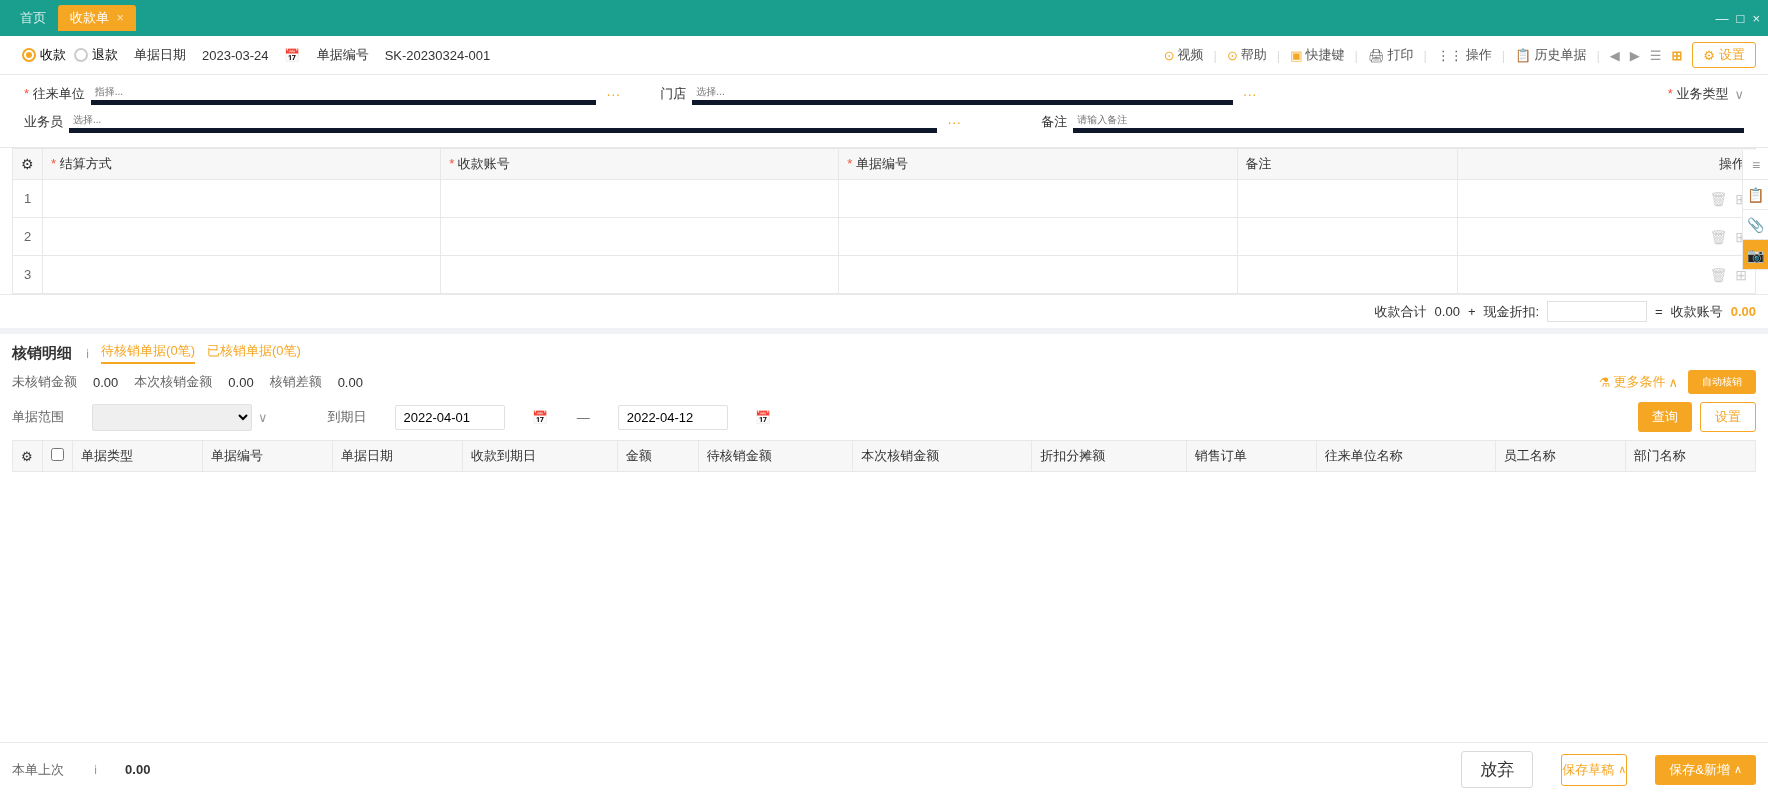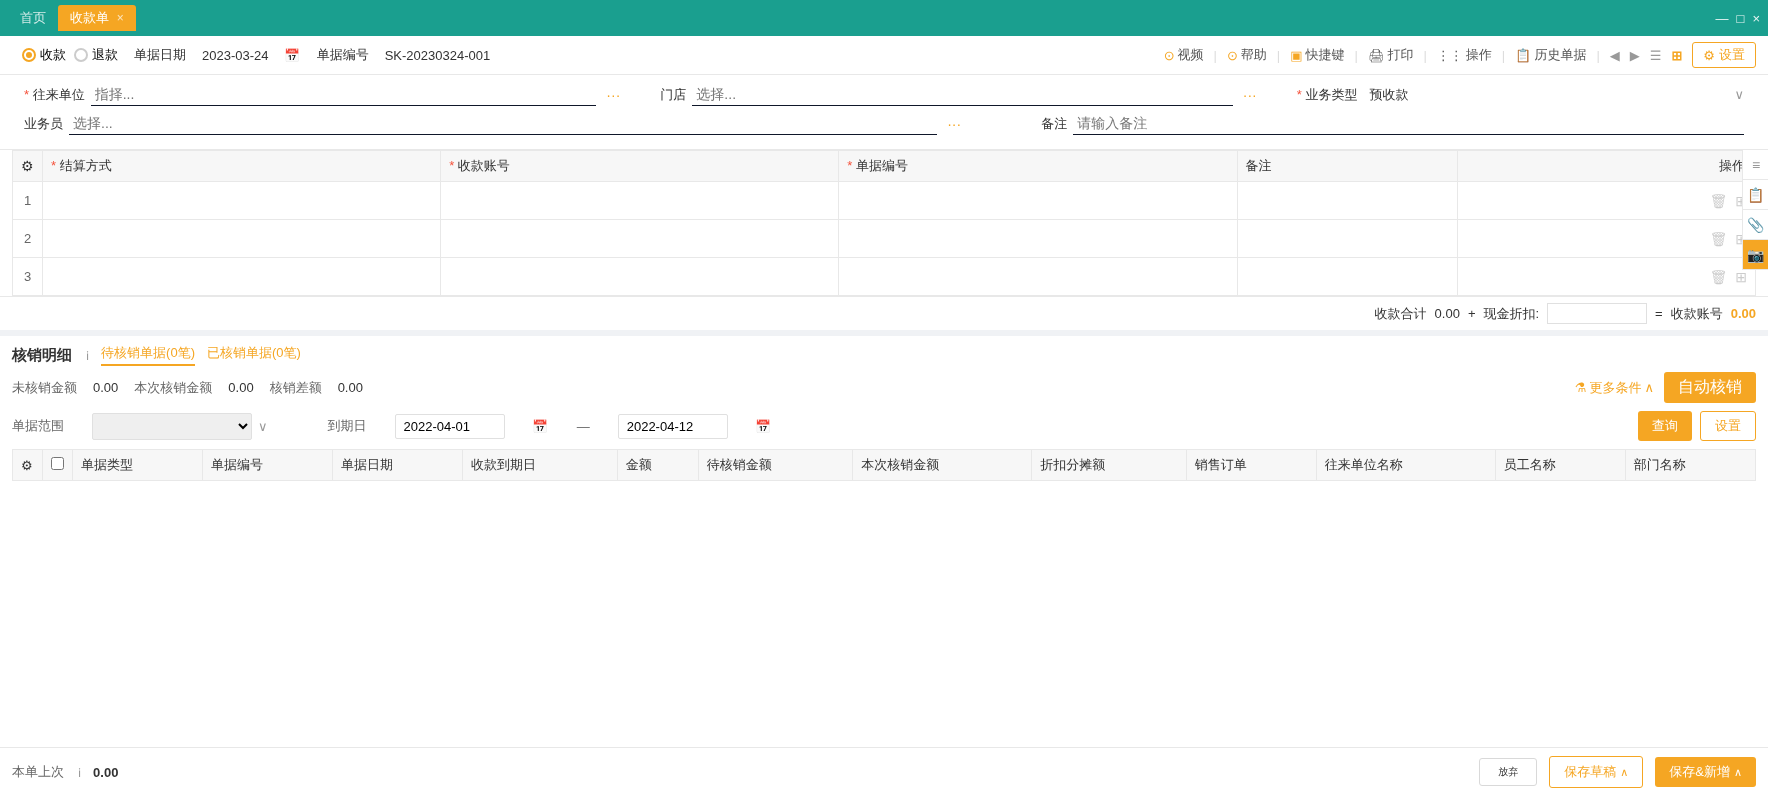--- a/index.html
+++ b/index.html
@@ -56,22 +56,22 @@
 
     
     .form-area {
       padding: 8px 24px; background: #fff; border-bottom: 1px solid #e8e8e8;
     }
     .form-row { display: flex; align-items: center; gap: 0; margin-bottom: 6px; }
     .form-field { display: flex; align-items: center; flex: 1; gap: 6px; min-width: 0; }
     .form-label { color: #333; white-space: nowrap; min-width: fit-content; }
     .form-label.required::before { content: '* '; color: #f5533d; }
     .form-input {
-      border: none; border-bottom: 1px solid #0f172a; outline: none; padding: 3px 4px;
-      color: #bbb; flex: 1; min-width: 0; font-size: 14px; background: transparent;
+      border: none; border-bottom: 5px solid #0f172a; outline: none; padding: 3px 4px;
+      color: #bbb; flex: 1; min-width: 0; font-size: 10px; background: transparent;
     }
     .form-more { color: #f5a623; cursor: pointer; margin-left: 4px; font-size: 14px; }
 
     
     .table-section {
       flex: 0 0 auto; padding: 0 12px; background: #fff;
     }
     .data-table {
       width: 100%; border-collapse: collapse; font-size: 13px;
     }
@@ -108,21 +108,21 @@
       color: #f5a623; font-size: 13px; cursor: pointer; border-bottom: 2px solid transparent; padding-bottom: 2px;
     }
     .verify-tab.active { border-bottom-color: #f5a623; }
     .info-icon { color: #999; cursor: pointer; font-size: 12px; margin-left: 2px; }
 
     .verify-stats { display: flex; align-items: center; gap: 16px; font-size: 13px; color: #666; margin-bottom: 8px; }
     .stat-value { color: #333; }
     .filter-more { color: #f5a623; cursor: pointer; font-size: 13px; display: flex; align-items: center; gap: 3px; }
     .btn-auto-verify {
       background: #f5a623; color: white; border: none; padding: 5px 14px;
-      border-radius: 3px; cursor: pointer; font-size: 16px; margin-left: auto;
+      border-radius: 3px; cursor: pointer; font-size: 10px; margin-left: auto;
     }
     .btn-query {
       background: #f5a623; color: white; border: none; padding: 5px 14px;
       border-radius: 3px; cursor: pointer; font-size: 13px;
     }
     .btn-setting-sm {
       background: #fff; color: #f5a623; border: 1px solid #f5a623; padding: 5px 14px;
       border-radius: 3px; cursor: pointer; font-size: 13px;
     }
     .filter-row-inner { display: flex; align-items: center; gap: 28px; margin-bottom: 8px; }
@@ -143,31 +143,31 @@
       width: 100%; border-collapse: collapse; font-size: 13px;
     }
     .bottom-table th {
       background: #f7f7f7; border: 1px solid #e8e8e8; padding: 6px 8px;
       text-align: left; color: #333; font-weight: normal; white-space: nowrap;
     }
 
     
     .footer {
       display: flex; align-items: center; padding: 8px 12px;
-      background: #fff; border-top: 1px solid #e8e8e8; gap: 12px;
+      background: #fff; border-top: 1px solid #e8e8e8; gap: 28px;
     }
     .footer-label { color: #666; font-size: 13px; }
     .footer-val { color: #333; font-weight: bold; font-size: 13px; }
     .footer-spacer { flex: 1; }
     .btn-discard {
       background: #fff; color: #333; border: 1px solid #d9d9d9; padding: 6px 18px;
-      border-radius: 3px; cursor: pointer; font-size: 10px;
+      border-radius: 3px; cursor: pointer; font-size: 17px;
     }
     .btn-save-draft {
-      background: #fff; color: #f5a623; border: 1px solid #f5a623; padding: 6px 14px;
+      background: #fff; color: #f5a623; border: 1px solid #f5a623; padding: 6px 0;
       border-radius: 3px; cursor: pointer; font-size: 13px; display: flex; align-items: center; gap: 4px;
     }
     .btn-save-new {
       background: #f5a623; color: white; border: none; padding: 6px 14px;
       border-radius: 3px; cursor: pointer; font-size: 13px; display: flex; align-items: center; gap: 4px;
     }
     .btn-caret { font-size: 11px; }
 
     
     .right-mini-panel {
@@ -268,21 +268,20 @@
       </div>
       <div style="width:40px;"></div>
       <div class="form-field" style="flex:2;">
         <span class="form-label">门店</span>
         <input class="form-input" type="text" placeholder="选择..." style="">
         <span class="form-more">···</span>
       </div>
       <div style="width:40px;"></div>
       <div class="form-field" style="flex:1.5; justify-content: flex-end;">
         <span class="form-label required">业务类型</span>
-        <span style="color:#333; margin-left:6px; flex:1;">预收款</span>
         <span style="color:#999; cursor:pointer;">∨</span>
       </div>
     </div>
     <div class="form-row">
       <div class="form-field" style="flex:2;">
         <span class="form-label">业务员</span>
         <input class="form-input" type="text" placeholder="选择..." style="">
         <span class="form-more">···</span>
       </div>
       <div style="width:40px;"></div>

